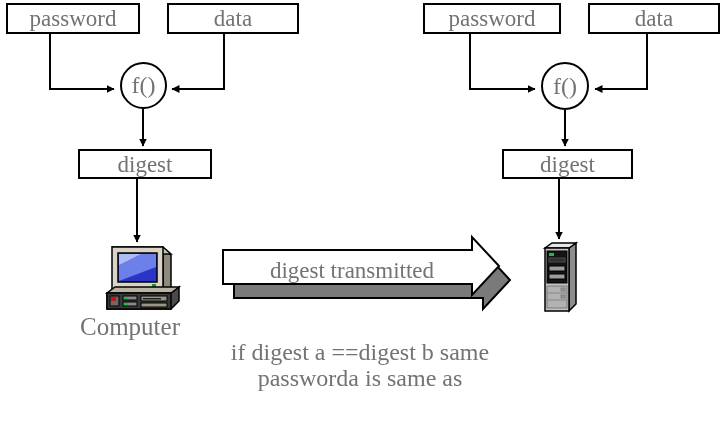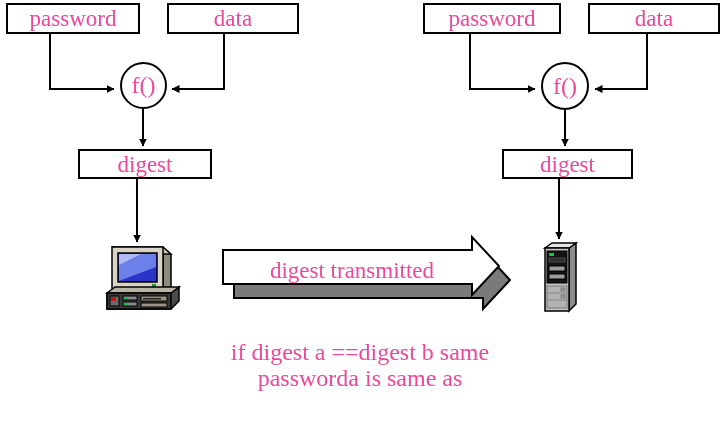--- a/index.html
+++ b/index.html
@@ -1,21 +1,21 @@
 <!DOCTYPE html>
 <html><head>
 <meta charset="utf-8">
 <style>
   html,body{margin:0;padding:0;background:#fff;}
   .canvas{
     position:relative;
     width:723px;height:424px;
     background:#ffffff;
     font-family:"Liberation Serif","DejaVu Serif",serif;
-    color:#ec4899;
+    color:#737373;
     overflow:hidden;
   }
   .layer{position:absolute;left:0;top:0;z-index:1;}
   .nodebox{
     position:absolute;
     box-sizing:border-box;
     border:2px solid #000;
     background:#fff;
     display:flex;align-items:center;justify-content:center;
     font-size:23px;line-height:1;
@@ -130,19 +130,20 @@
     <rect x="9" y="26" width="16" height="5" fill="#9d9d9d" stroke="#000" stroke-width="1"></rect>
     <rect x="9" y="34" width="16" height="5" fill="#9d9d9d" stroke="#000" stroke-width="1"></rect>
 
     <rect x="7" y="46" width="20" height="22" fill="#b2b2b2" stroke="#787878" stroke-width="1"></rect>
     <line x1="7" y1="53" x2="27" y2="53" stroke="#888" stroke-width="1"></line>
     <line x1="7" y1="60" x2="27" y2="60" stroke="#888" stroke-width="1"></line>
     <rect x="21" y="48" width="4" height="3" fill="#9a9a9a" stroke="#777" stroke-width="0.8"></rect>
     <rect x="21" y="55" width="4" height="3" fill="#9a9a9a" stroke="#777" stroke-width="0.8"></rect>
   </svg>
 
+  <div class="devlabel" style="left:60px;top:313px;width:140px;">Computer</div>
 
   <div class="caption">
     <div>if digest a ==digest b same</div>
     <div>passworda is same as</div>
   </div>
 
 </div>
 
 </body></html>

